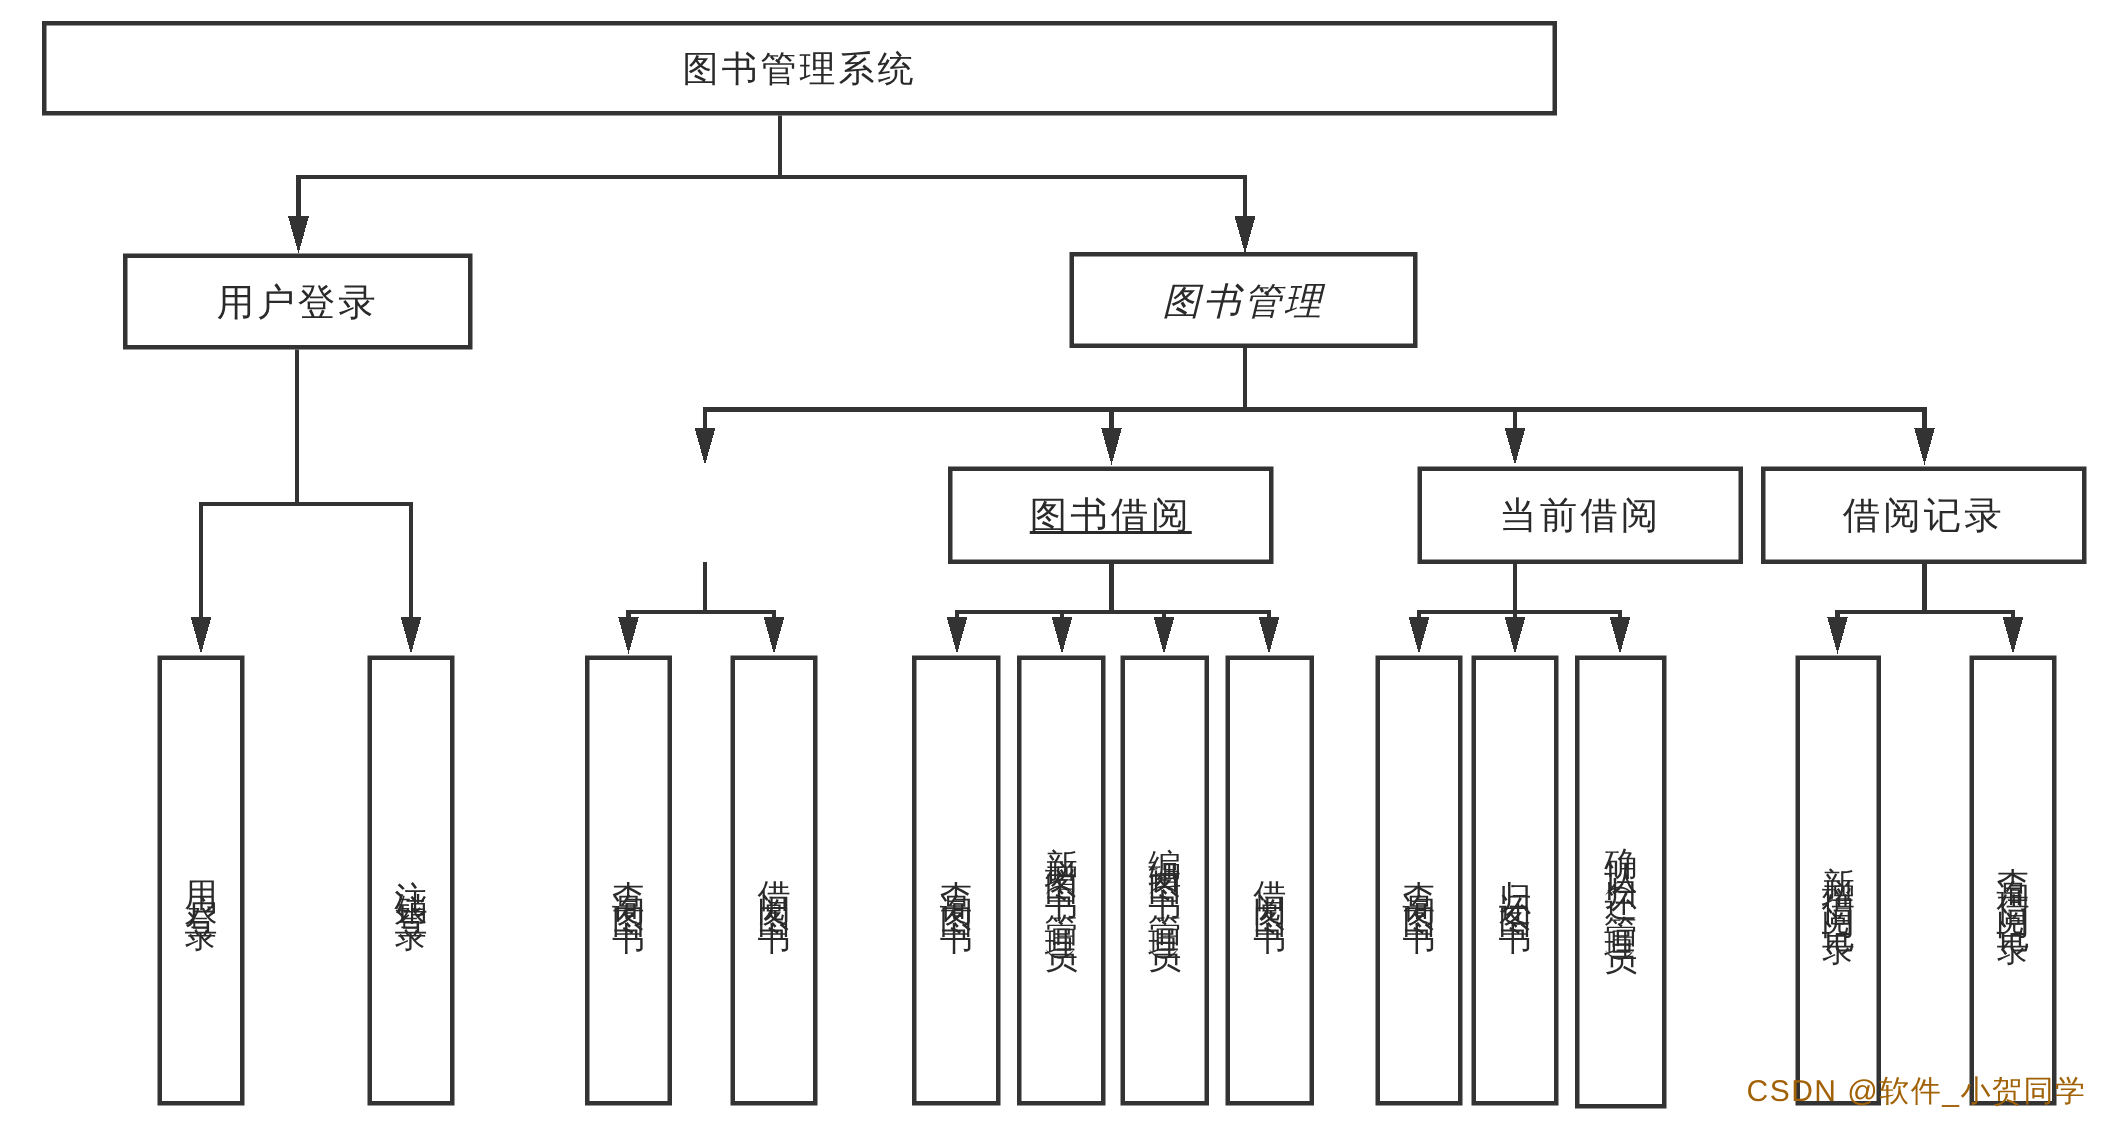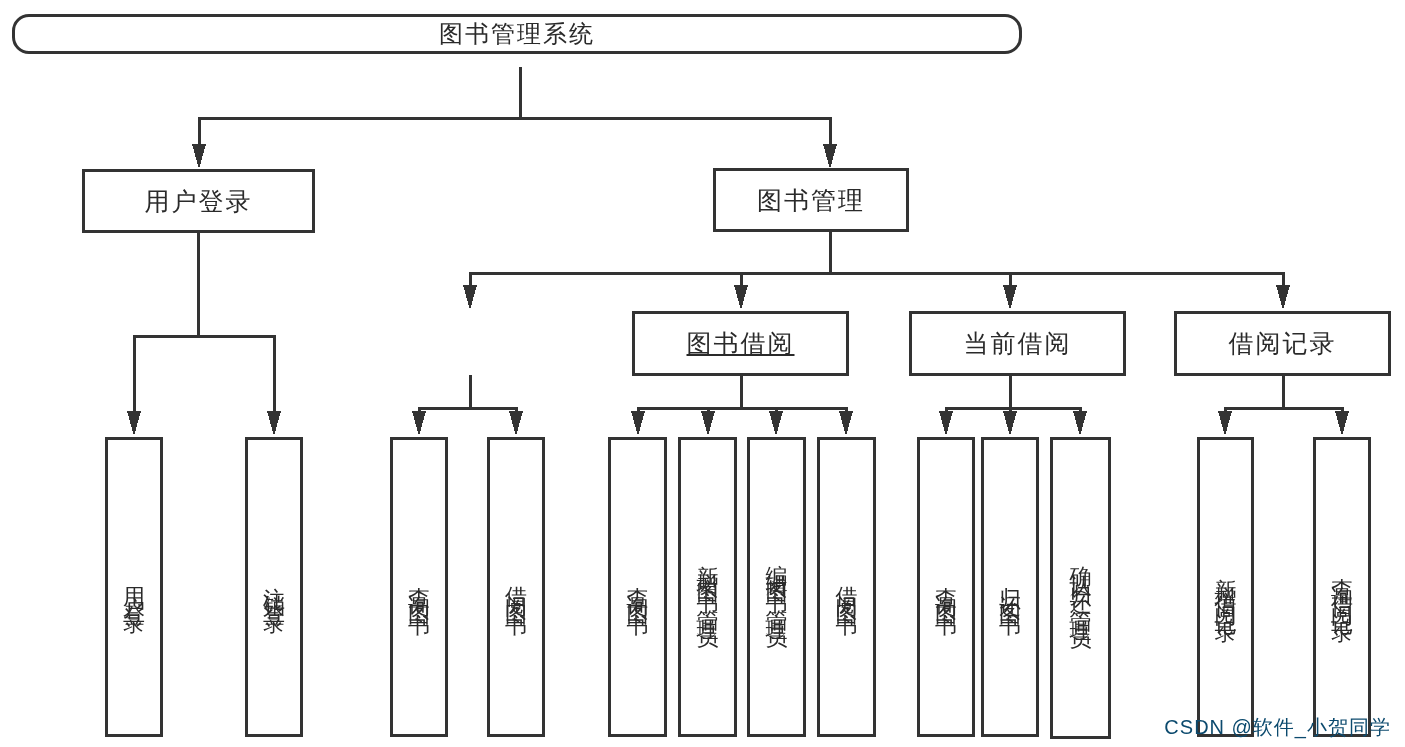--- a/index.html
+++ b/index.html
@@ -36,21 +36,21 @@
     text-orientation: mixed;
     font-size: 22px;
     letter-spacing: 9px;
     line-height: 1;
   }
   .watermark {
     position: absolute;
     right: 14px;
     bottom: 6px;
     font-size: 20px;
-    color: #0c4a6e;
+    color: #a16207;
     letter-spacing: 1px;
     white-space: nowrap;
   }
 </style>
 </head>
 <body>
 
 <div class="canvas">
 
   <svg class="connectors" viewBox="0 0 1405 747" shape-rendering="crispEdges">
@@ -86,27 +86,27 @@
       <polygon points="769,411 783,411 776,436"></polygon>
       <polygon points="839,411 853,411 846,436"></polygon>
       <polygon points="939,411 953,411 946,436"></polygon>
       <polygon points="1003,411 1017,411 1010,436"></polygon>
       <polygon points="1073,411 1087,411 1080,436"></polygon>
       <polygon points="1218,411 1232,411 1225,436"></polygon>
       <polygon points="1335,411 1349,411 1342,436"></polygon>
     </g>
   </svg>
 
-  <div class="node title-box" style="left:12px; top:14px; width:1010px; height:40px;border-radius:17px;">图书管理系统</div>
+  <div class="node title-box" style="left:28px; top:14px; width:1010px; height:63px;">图书管理系统</div>
 
   <div class="node" style="left:82px; top:169px; width:233px; height:64px;">用户登录</div>
-  <div class="node" style="left:713px; top:168px; width:196px; height:64px;">图书管理</div>
+  <div class="node" style="left:713px; top:168px; width:232px; height:64px;font-style:italic;">图书管理</div>
 
   <div class="node" style="left:632px; top:311px; width:217px; height:65px;text-decoration:underline;">图书借阅</div>
-  <div class="node" style="left:909px; top:311px; width:217px; height:65px;">当前借阅</div>
+  <div class="node" style="left:945px; top:311px; width:217px; height:65px;">当前借阅</div>
   <div class="node" style="left:1174px; top:311px; width:217px; height:65px;">借阅记录</div>
 
   <div class="node leaf" style="left:105px; top:437px; width:58px; height:300px;">用户登录</div>
   <div class="node leaf" style="left:245px; top:437px; width:58px; height:300px;">注销登录</div>
 
   <div class="node leaf" style="left:390px; top:437px; width:58px; height:300px;">查询图书</div>
   <div class="node leaf" style="left:487px; top:437px; width:58px; height:300px;">借阅图书</div>
 
   <div class="node leaf" style="left:608px; top:437px; width:59px; height:300px;">查询图书</div>
   <div class="node leaf" style="left:678px; top:437px; width:59px; height:300px;">新增图书（管理员）</div>

